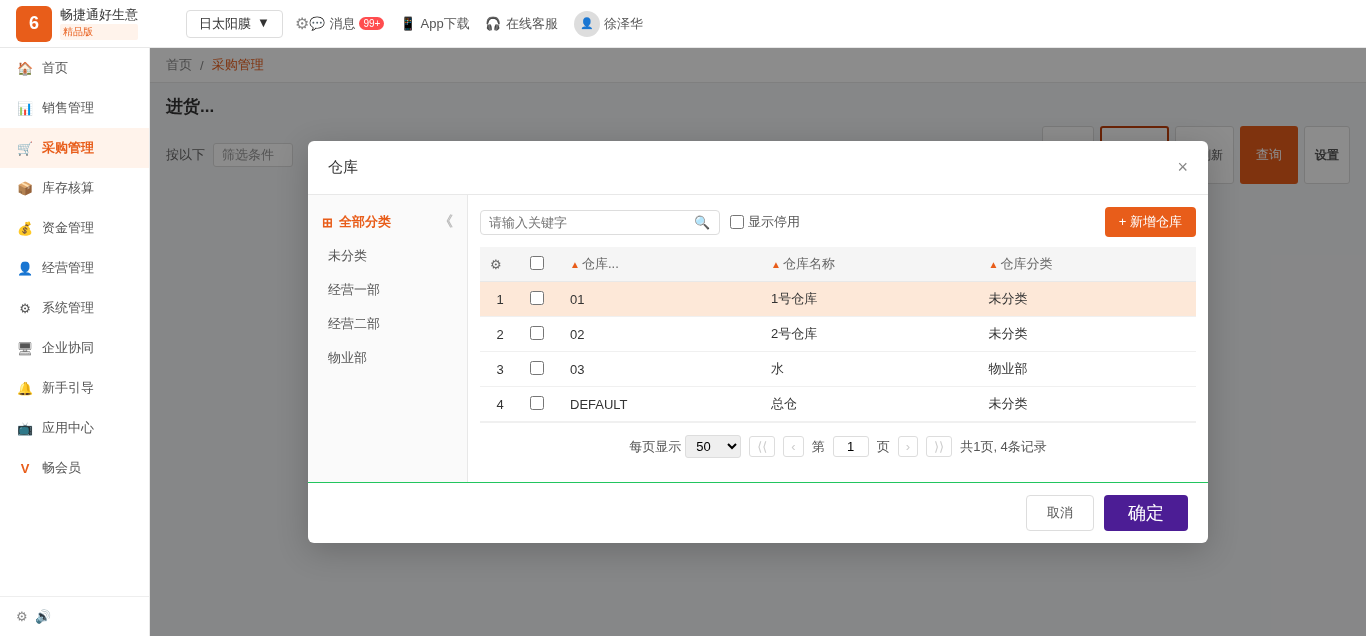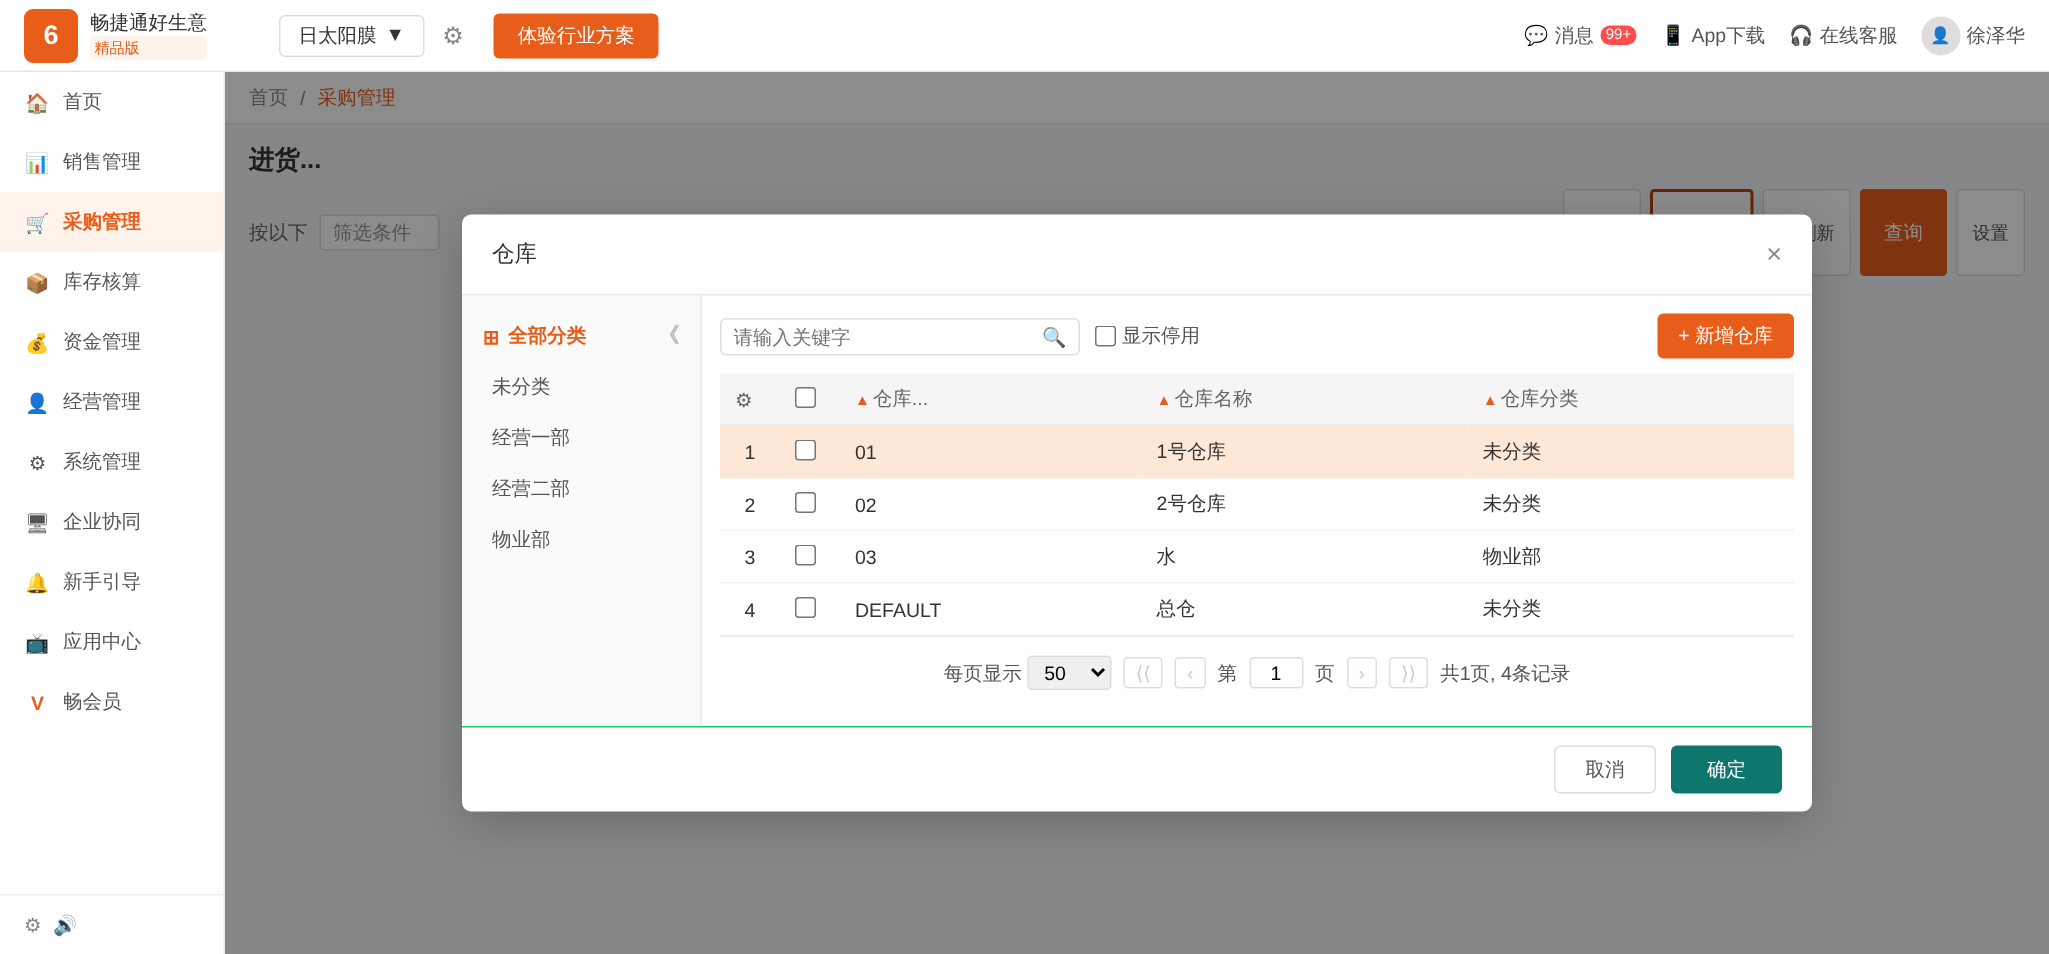--- a/index.html
+++ b/index.html
@@ -186,22 +186,22 @@
     
     .modal-footer {
       display: flex; justify-content: flex-end; gap: 10px;
       padding: 12px 20px; border-top: 1px solid #22c55e;
     }
     .cancel-btn {
       border: 1px solid #ddd; background: white; padding: 6px 20px;
       border-radius: 4px; cursor: pointer; font-size: 13px; color: #555;
     }
     .confirm-btn {
-      background: #0f766e; color: white; border: none;
-      padding: 6px 24px; border-radius: 4px; cursor: pointer; font-size: 13px;
+      background: #4c1d95; color: white; border: none;
+      padding: 6px 24px; border-radius: 4px; cursor: pointer; font-size: 18px;
     }
 
     
     .cb { width: 14px; height: 14px; cursor: pointer; }
   </style>
 </head>
 <body>
 
 <div class="top-header">
   <div class="brand-area">
@@ -214,23 +214,20 @@
     </div>
   </div>
 
   <div class="store-selector">
     <span>日太阳膜</span>
     <span>▼</span>
   </div>
 
   <span class="gear-icon" style="margin-left:12px;">⚙</span>
 
-  <div class="header-center">
-    <button class="try-btn">体验行业方案</button>
-  </div>
 
   <div class="header-right">
     <div class="notif-badge">
       <span>💬</span>
       <span>消息</span>
       <span class="badge">99+</span>
     </div>
     <div style="display:flex;align-items:center;gap:4px;">
       <span>📱</span>
       <span>App下载</span>
@@ -312,21 +309,21 @@
     <div style="display:flex;align-items:center;gap:8px;padding:8px 16px 0;">
       <span style="color:#666;font-size:13px;">按以下</span>
       <div style="display:flex;align-items:center;border:1px solid #ddd;border-radius:3px;padding:2px 8px;background:white;min-width:80px;">
         <span style="color:#999;font-size:13px;">筛选条件</span>
       </div>
       <div style="margin-left:auto;display:flex;gap:6px;">
         <button style="border:1px solid #ddd;background:white;padding:4px 10px;border-radius:3px;cursor:pointer;font-size:12px;color:#555;">🖨 印</button>
         <button style="border:2px solid #c2410c;background:white;padding:4px 10px;border-radius:3px;cursor:pointer;font-size:16px;color:#555;">↑ 导出</button>
         <button style="border:1px solid #ddd;background:white;padding:4px 10px;border-radius:3px;cursor:pointer;font-size:12px;color:#555;">↻ 刷新</button>
         <button style="background:#e85d1a;color:white;border:none;padding:20px 16px;border-radius:3px;cursor:pointer;font-size:13px;">查询</button>
-        <button style="border:1px solid #ddd;background:white;padding:4px 10px;border-radius:3px;cursor:pointer;font-size:12px;color:#555;">设置</button>
+        <button style="border:1px solid #ddd;background:white;padding:4px 10px;border-radius:3px;cursor:pointer;font-size:12px;color:#555;font-weight:bold;">设置</button>
       </div>
     </div>
 
     <div class="modal-overlay">
       <div class="modal">
 
         <div class="modal-header">
           <span class="modal-title">仓库</span>
           <span class="modal-close">×</span>
         </div>

